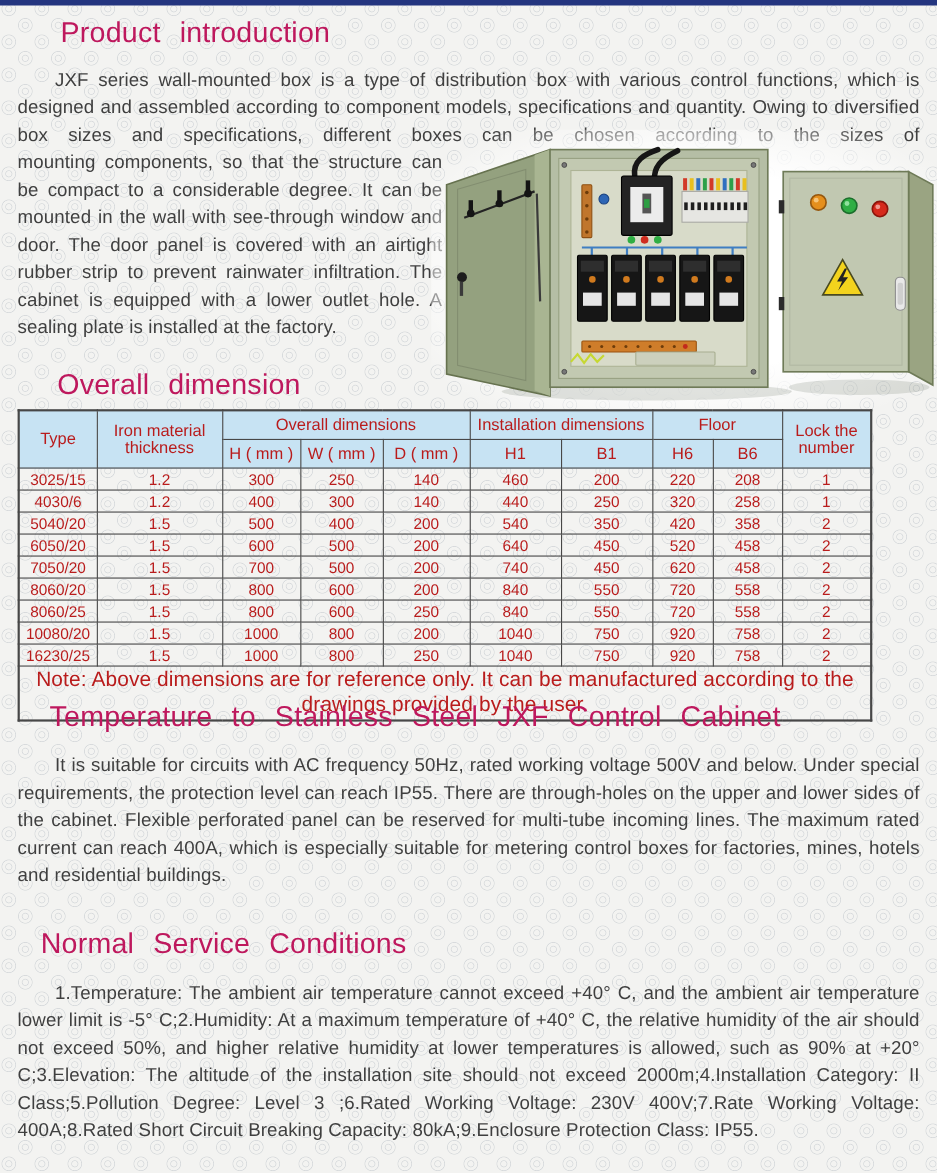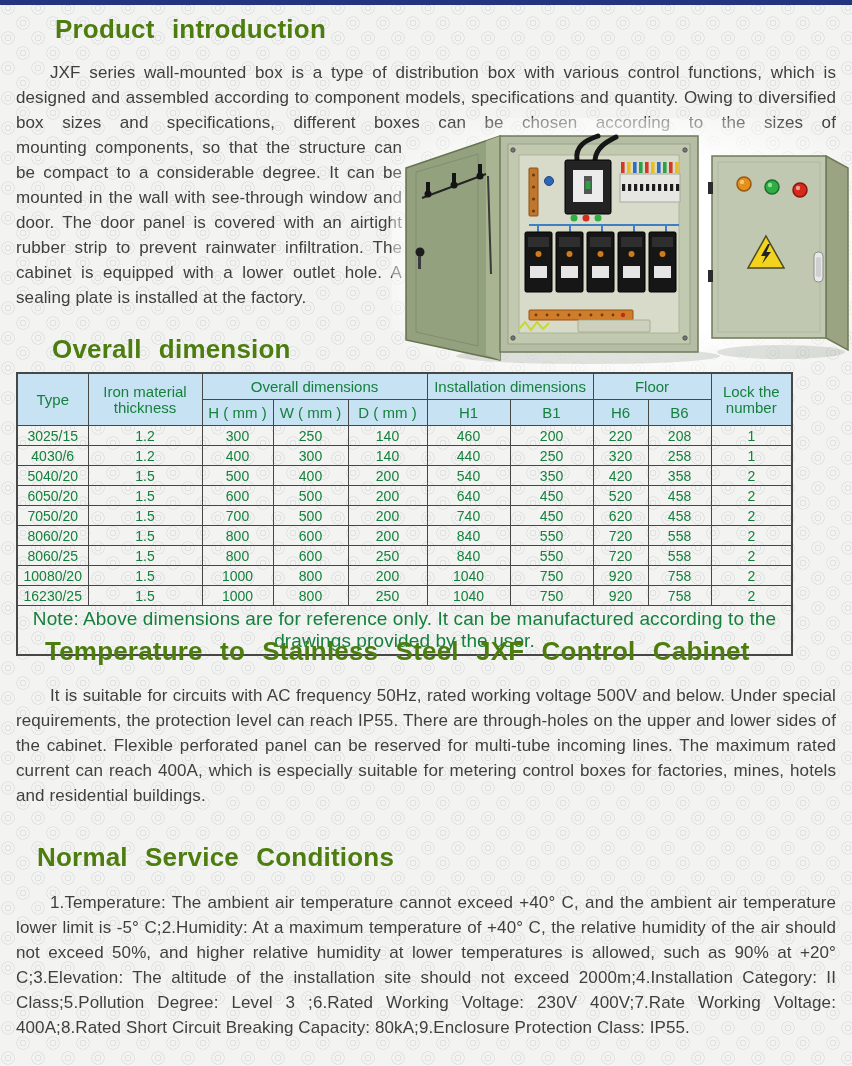--- a/index.html
+++ b/index.html
@@ -7,39 +7,39 @@
     width:852px;height:1066px;position:relative;overflow:hidden;
     font-family:"Liberation Sans",sans-serif;
     background-color:#f3f3f1;
     background-image:
       radial-gradient(circle at 8px 8px, rgba(150,160,172,0) 2.2px, rgba(150,160,172,0.30) 2.8px, rgba(150,160,172,0) 3.6px, rgba(150,160,172,0) 5.6px, rgba(150,160,172,0.30) 6.2px, rgba(150,160,172,0) 7px),
       radial-gradient(circle at 23px 23px, rgba(150,160,172,0) 2.2px, rgba(150,160,172,0.30) 2.8px, rgba(150,160,172,0) 3.6px, rgba(150,160,172,0) 5.6px, rgba(150,160,172,0.30) 6.2px, rgba(150,160,172,0) 7px);
     background-size:30px 30px;
   }
   .topbar{position:absolute;top:0;left:0;width:852px;height:5px;background:#24357f;}
   .hd{
-    position:absolute;margin:0;color:#4d7c0f;font-weight:700;font-size:26px;line-height:30px;
+    position:absolute;margin:0;color:#be185d;font-weight:400;font-size:26px;line-height:30px;
     letter-spacing:0.2px;word-spacing:0.38em;white-space:nowrap;
   }
   .para{
     position:absolute;margin:0;color:#3f3f3f;font-size:17px;line-height:25px;
     letter-spacing:0.1px;text-align:justify;
   }
   .para.indent{text-indent:34px;}
   .para.lastjust{text-align-last:justify;}
   .photo{position:absolute;left:398px;top:124px;width:454px;height:244px;}
   .photo::before{
     content:"";position:absolute;inset:-6px;
     background:radial-gradient(ellipse at 50% 50%, #ffffff 52%, rgba(255,255,255,0) 88%);
   }
   .photo svg{position:relative;display:block;}
   table.dim{
     position:absolute;left:16px;top:372px;width:775px;
     border-collapse:collapse;table-layout:fixed;
-    border:2px solid #474747;color:#15803d;
+    border:2px solid #474747;color:#b91c1c;
   }
   table.dim th, table.dim td{border:1px solid #474747;text-align:center;vertical-align:middle;}
   table.dim th{
     background:#c7e3f3;font-weight:400;font-size:15px;line-height:16px;padding:2px 1px;height:21px;
   }
   table.dim td{font-size:14px;height:19px;padding:0 1px;background:transparent;}
   table.dim td.note{
     text-align:center;font-size:19px;padding:2px 7px;height:18px;letter-spacing:0.1px;
   }
 </style>

